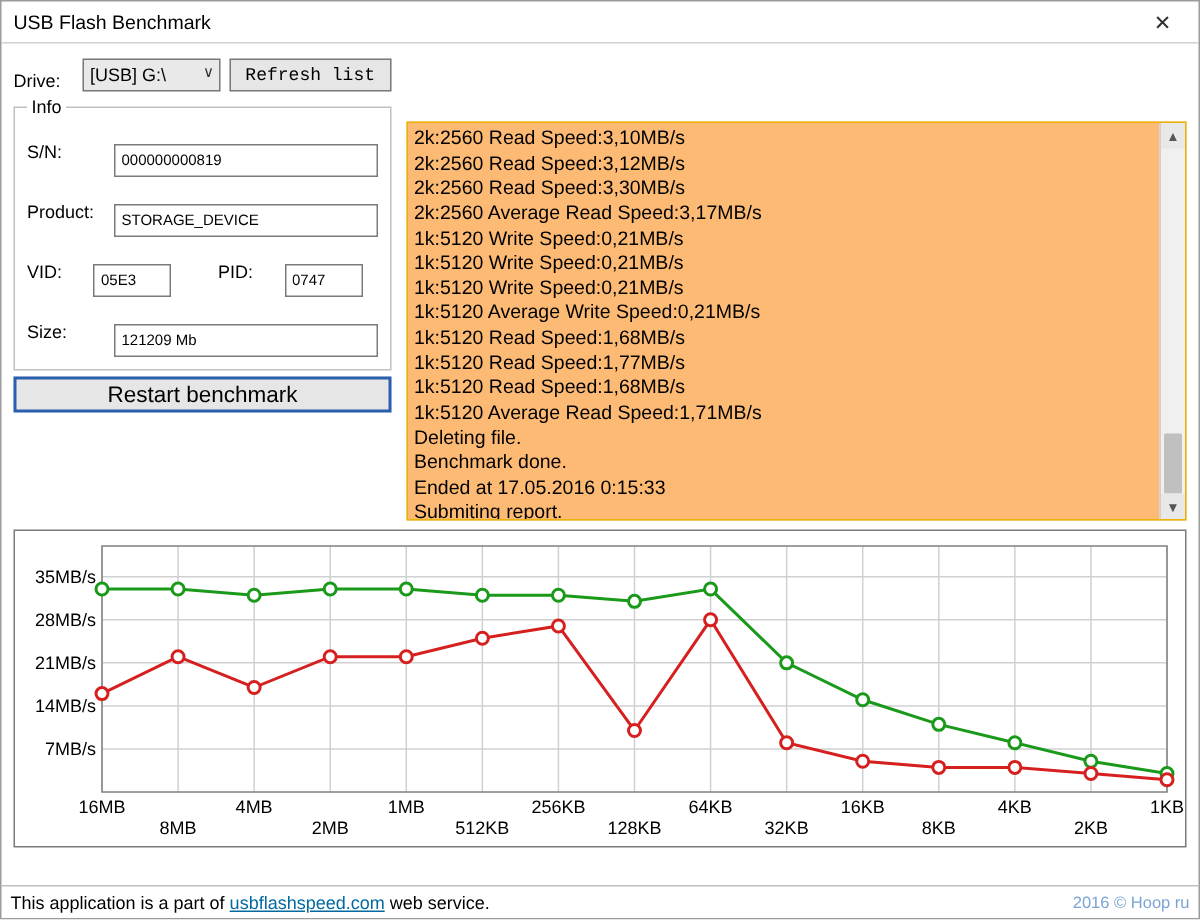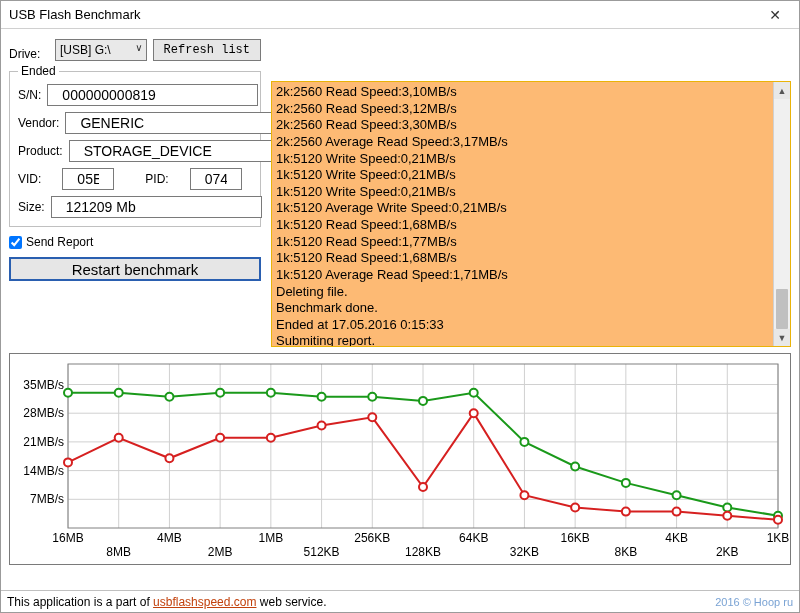--- a/index.html
+++ b/index.html
@@ -99,24 +99,25 @@
   display: flex;
   align-items: center;
   margin-top: 6px;
   gap: 6px;
 }
 .info-row label { width: 52px; font-size: 12px; }
 .text-input {
   border: 1px solid #7a7a7a;
   background: #fff;
   height: 22px;
-  padding: 0 14px;
-  font-size: 14px;
+  padding: 0 4px;
+  font-size: 10px;
   font-family: inherit;
   flex: 1;
+  margin-top: 12px;
 }
 .vid-pid { display: flex; gap: 21px; align-items: center; }
 .vid-pid .text-input { width: 52px; flex: none; }
 .vid-pid label { width: auto; }
 .check-row {
   display: flex;
   align-items: center;
   gap: 4px;
   margin: 4px 0;
 }
@@ -175,21 +176,21 @@
 }
 .footer {
   height: 22px;
   border-top: 1px solid #c0c0c0;
   display: flex;
   align-items: center;
   padding: 0 6px;
   font-size: 12px;
   justify-content: space-between;
 }
-.footer a { color: #c2410c; text-decoration: underline; }
+.footer a { color: #0369a1; text-decoration: underline; }
 .footer .watermark { color: #7aa3d4; font-size: 11px; }
 .tick-label { font-size: 12px; fill: #000; text-anchor: end; }
 .x-label { font-size: 12px; fill: #000; text-anchor: middle; }
 </style>
 </head>
 <body>
 
 <div class="window">
   <div class="titlebar">
     <div class="title">USB Flash Benchmark</div>
@@ -201,49 +202,41 @@
       <div class="left-col">
         <div class="drive-row">
           <label>Drive:</label>
           <span class="select-wrap">
             <button class="select" style="width:100%; text-align:left;">[USB] G:\</button>
           </span>
           <button class="btn">Refresh list</button>
         </div>
 
         <div class="info-group">
-          <span class="legend">Ended</span>
+          <span class="legend">Info</span>
           <div class="info-row">
             <label>S/N:</label>
             <input class="text-input" value="000000000819" style="">
-          </div>
-          <div class="info-row">
-            <label>Vendor:</label>
-            <input class="text-input" value="GENERIC" style="">
           </div>
           <div class="info-row">
             <label>Product:</label>
             <input class="text-input" value="STORAGE_DEVICE" style="">
           </div>
           <div class="info-row vid-pid">
             <label>VID:</label>
             <input class="text-input" value="05E3" style="">
             <label style="margin-left:10px;">PID:</label>
             <input class="text-input" value="0747" style="">
           </div>
           <div class="info-row">
             <label>Size:</label>
             <input class="text-input" value="121209 Mb" style="">
           </div>
         </div>
 
-        <div class="check-row">
-          <input type="checkbox" id="sr" checked="" style="">
-          <label for="sr">Send Report</label>
-        </div>
 
         <button class="restart-btn">Restart benchmark</button>
       </div>
 
       <div class="log-panel">
         <div class="log-content" id="log-content">2k:2560 Read Speed:3,10MB/s
 2k:2560 Read Speed:3,12MB/s
 2k:2560 Read Speed:3,30MB/s
 2k:2560 Average Read Speed:3,17MB/s
 1k:5120 Write Speed:0,21MB/s

